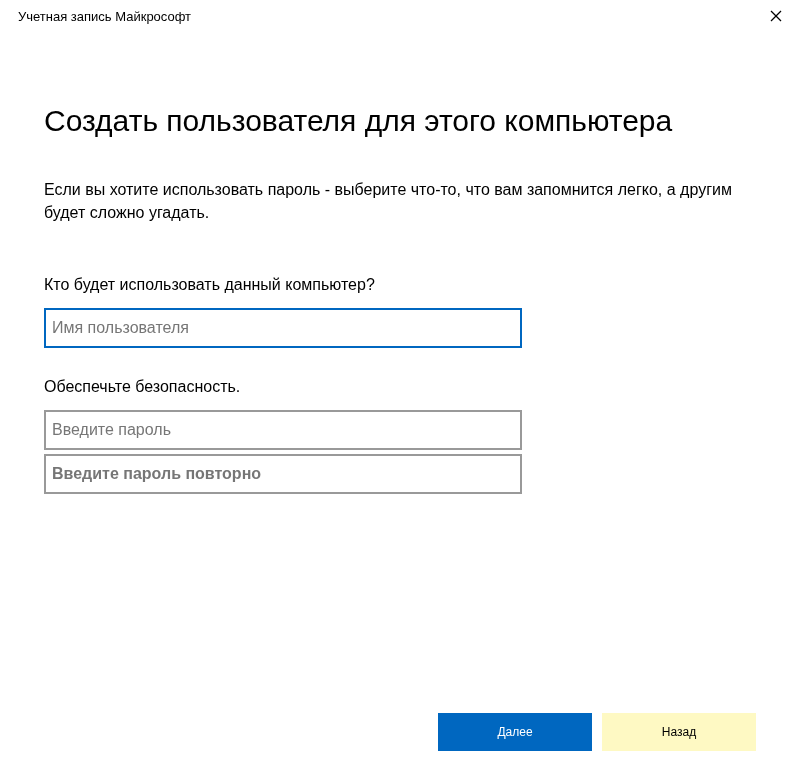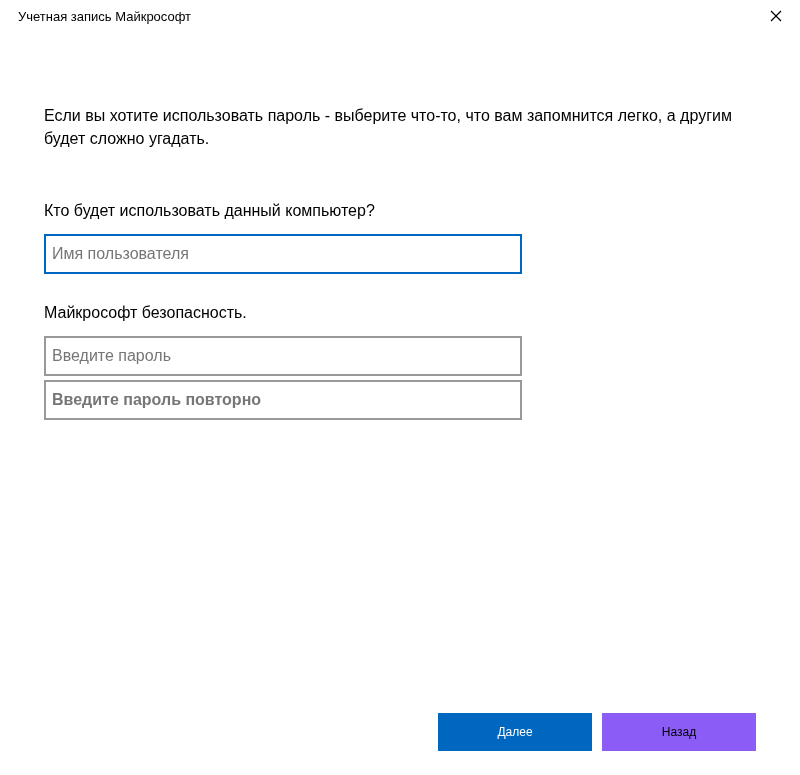--- a/index.html
+++ b/index.html
@@ -100,44 +100,45 @@
       cursor: pointer;
       display: inline-flex;
       align-items: center;
       justify-content: center;
     }
     .btn-primary {
       background: #0067c0;
       color: #ffffff;
     }
     .btn-secondary {
-      background: #8b5cf6;
+      background: #fef9c3;
       color: #000;
     }
   </style>
 </head>
 <body>
 
 <div class="titlebar">
   <span class="title-text">Учетная запись Майкрософт</span>
   <div class="close-btn">
     <svg viewBox="0 0 12 12">
       <line x1="1" y1="1" x2="11" y2="11"></line>
       <line x1="11" y1="1" x2="1" y2="11"></line>
     </svg>
   </div>
 </div>
 
 <div class="content">
+  <h1 class="heading">Создать пользователя для этого компьютера</h1>
   <p class="description">Если вы хотите использовать пароль - выберите что-то, что вам запомнится легко, а другим будет сложно угадать.</p>
 
   <div class="section-label">Кто будет использовать данный компьютер?</div>
   <input type="text" class="field focused" placeholder="Имя пользователя" style="">
 
-  <div class="section-label second">Майкрософт безопасность.</div>
+  <div class="section-label second">Обеспечьте безопасность.</div>
   <input type="password" class="field" placeholder="Введите пароль" style="">
   <input type="password" class="field" placeholder="Введите пароль повторно" style="">
 </div>
 
 <div class="footer">
   <button class="btn btn-primary">Далее</button>
   <button class="btn btn-secondary">Назад</button>
 </div>
 
 </body></html>

